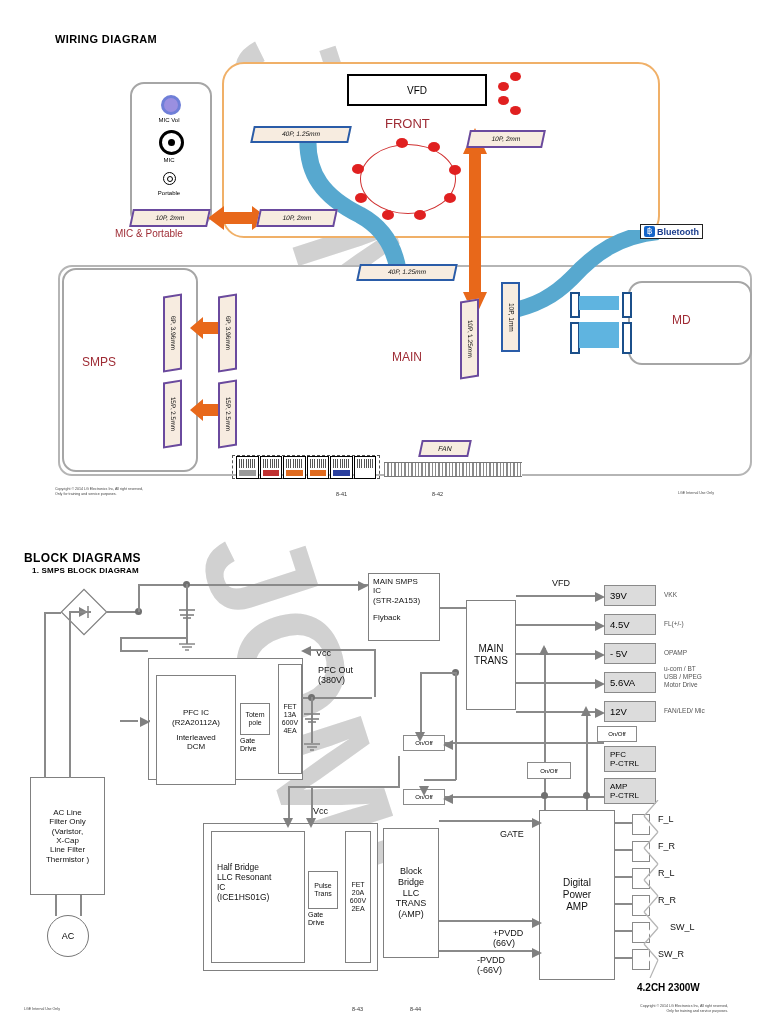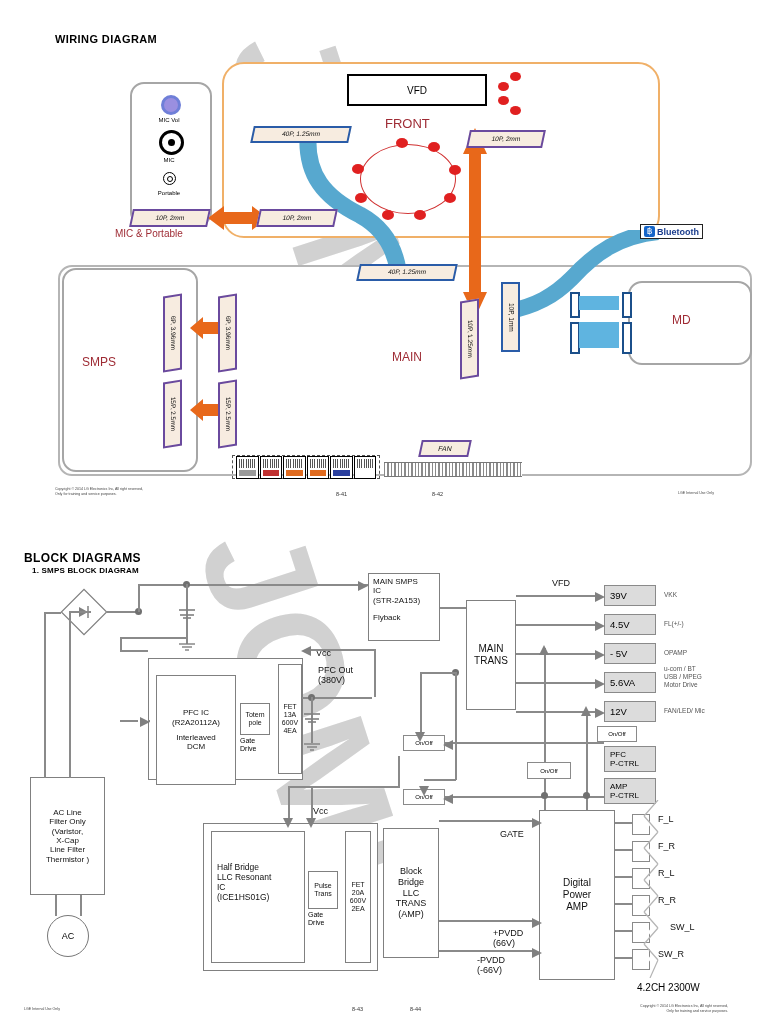--- a/index.html
+++ b/index.html
@@ -569,21 +569,21 @@
 </div>
 <div class="abs lbl" style="left:658px;top:949px;">SW_R</div>
 <div class="abs ln" style="left:615px;top:957px;width:18px;height:2px;"></div>
 
 <div class="abs" style="left:640px;top:800px;width:24px;height:178px;">
   <svg width="24" height="178" viewBox="0 0 24 178">
     <path d="M18 0 L4 16 M4 16 L18 32 M18 32 L4 48 M4 48 L18 64 M18 64 L4 80 M4 80 L18 96 M18 96 L4 112 M4 112 L18 128 M18 128 L4 144 M4 144 L18 160 M18 160 L10 178" stroke="#b5b5b5" stroke-width="1.2" fill="none"></path>
   </svg>
 </div>
 
-<div class="abs" style="left:637px;top:982px;font-size:10px;font-weight:normal;">4.2CH 2300W</div>
+<div class="abs" style="left:637px;top:982px;font-size:10px;font-weight:bold;">4.2CH 2300W</div>
 
 <div class="abs ftxt" style="left:24px;top:1007px;">LGE Internal Use Only</div>
 <div class="abs pnum" style="left:352px;top:1006px;">8-43</div>
 <div class="abs pnum" style="left:410px;top:1006px;">8-44</div>
 <div class="abs ftxt" style="left:578px;top:1004px;text-align:right;width:150px;">
   <div>Copyright © 2014 LG Electronics Inc, All right reserved,</div>
   <div>Only for training and service purposes.</div>
 </div>
 
 </body></html>

